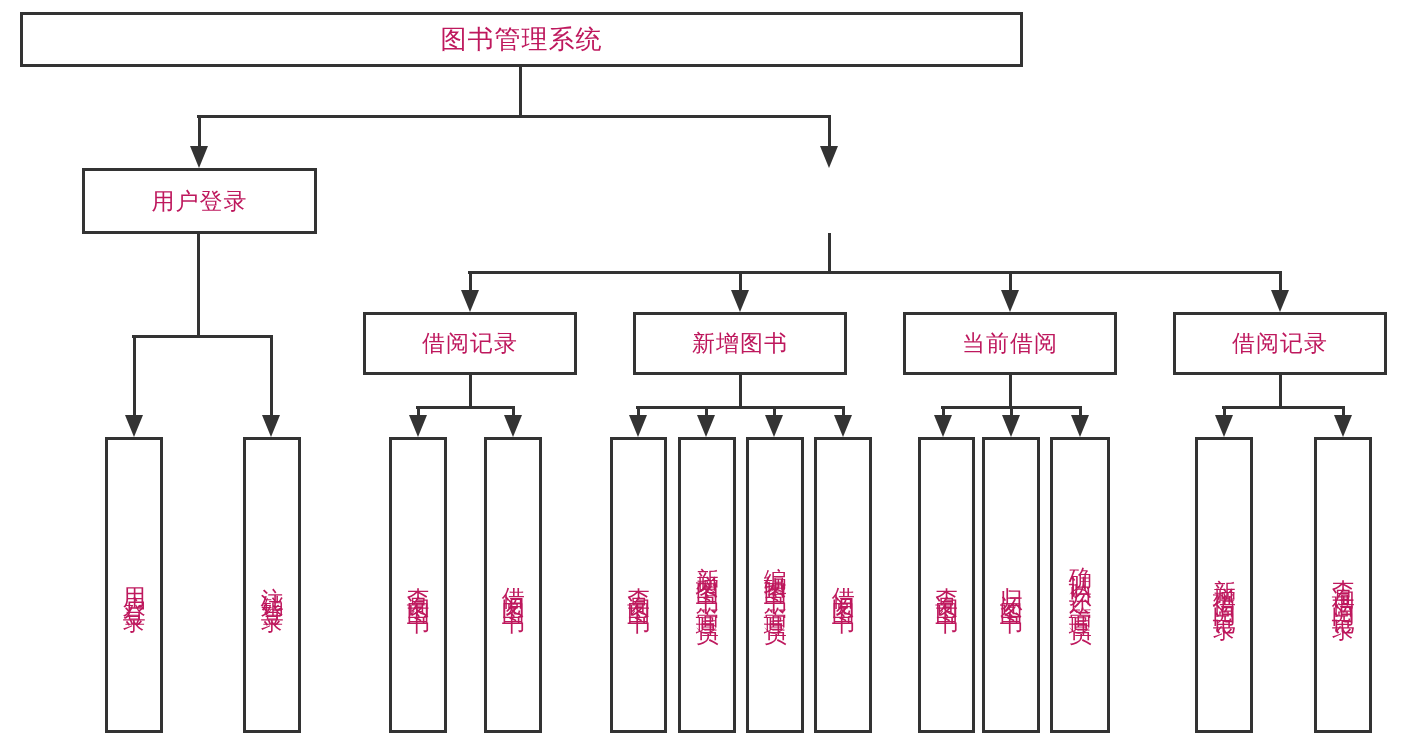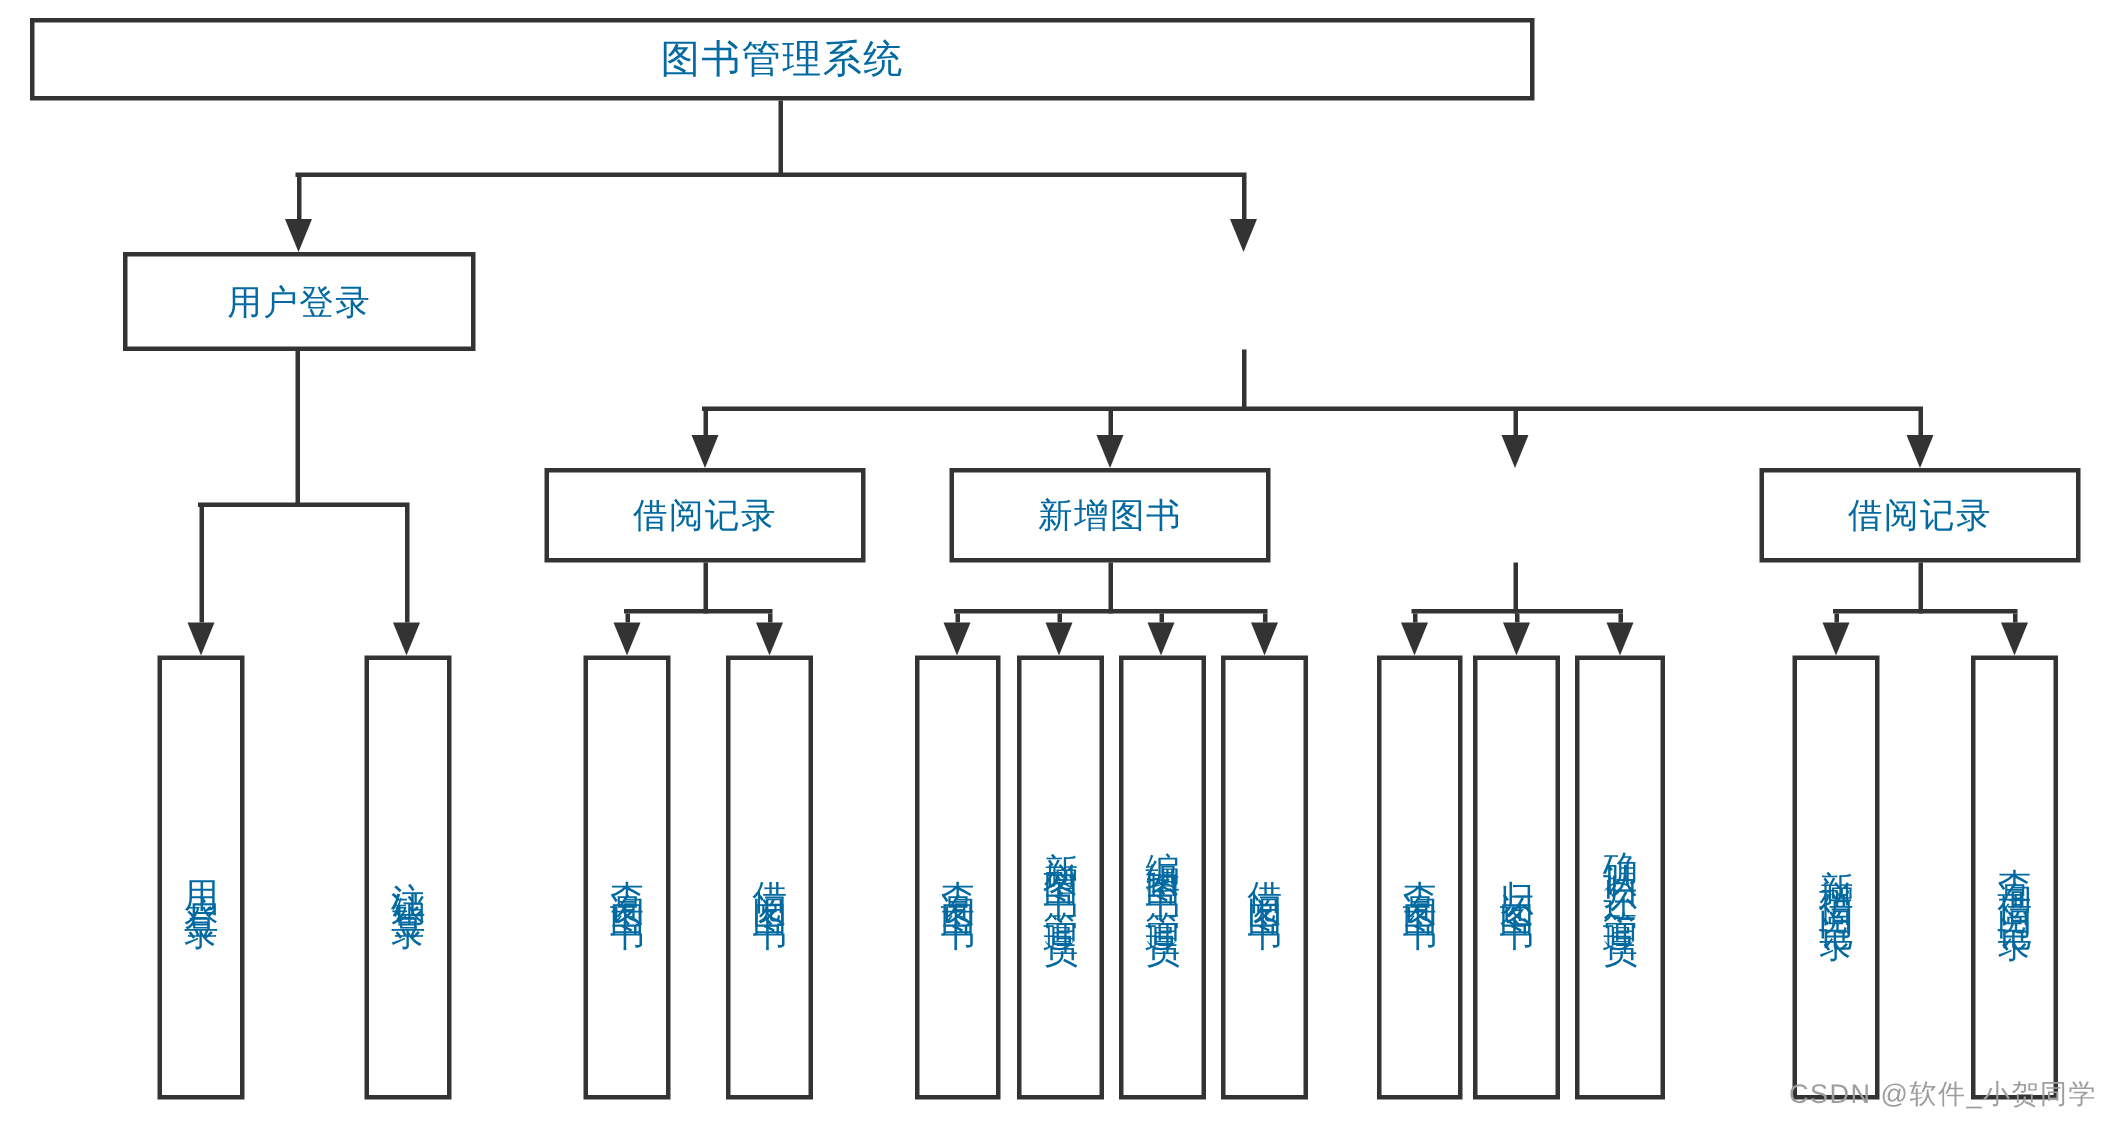--- a/index.html
+++ b/index.html
@@ -16,21 +16,21 @@
     overflow: hidden;
   }
   .box {
     position: absolute;
     box-sizing: border-box;
     border: 3px solid #333333;
     background: #ffffff;
     display: flex;
     align-items: center;
     justify-content: center;
-    color: #0369a1;
+    color: #be185d;
     font-size: 23px;
     letter-spacing: 1px;
     text-align: center;
     white-space: nowrap;
   }
   .box.root { font-size: 26px; }
   .vbox {
     writing-mode: vertical-rl;
     text-orientation: mixed;
     letter-spacing: 8px;
@@ -90,20 +90,21 @@
   <div class="arrowhead" style="left:461px; top:290px;"></div>
   <div class="vline" style="left:738.5px; top:274px; width:3px; height:16px;"></div>
   <div class="arrowhead" style="left:731px; top:290px;"></div>
   <div class="vline" style="left:1008.5px; top:274px; width:3px; height:16px;"></div>
   <div class="arrowhead" style="left:1001px; top:290px;"></div>
   <div class="vline" style="left:1278.5px; top:274px; width:3px; height:16px;"></div>
   <div class="arrowhead" style="left:1271px; top:290px;"></div>
 
   <div class="box" style="left:363px; top:312px; width:214px; height:63px;">借阅记录</div>
   <div class="box" style="left:633px; top:312px; width:214px; height:63px;">新增图书</div>
+  <div class="box" style="left:903px; top:312px; width:214px; height:63px;">当前借阅</div>
   <div class="box" style="left:1173px; top:312px; width:214px; height:63px;">借阅记录</div>
 
   <div class="vline" style="left:468.5px; top:375px; width:3px; height:34px;"></div>
   <div class="hline" style="left:416px; top:406px; width:99px; height:3px;"></div>
   <div class="vline" style="left:416.5px; top:409px; width:3px; height:6px;"></div>
   <div class="arrowhead" style="left:409px; top:415px;"></div>
   <div class="vline" style="left:511.5px; top:409px; width:3px; height:6px;"></div>
   <div class="arrowhead" style="left:504px; top:415px;"></div>
 
   <div class="vline" style="left:738.5px; top:375px; width:3px; height:34px;"></div>
@@ -144,14 +145,13 @@
   <div class="box vbox" style="left:746px; top:437px; width:58px; height:296px;">编辑图书（管理员）</div>
   <div class="box vbox" style="left:814px; top:437px; width:58px; height:296px;">借阅图书</div>
 
   <div class="box vbox" style="left:918px; top:437px; width:57px; height:296px;">查询图书</div>
   <div class="box vbox" style="left:982px; top:437px; width:58px; height:296px;">归还图书</div>
   <div class="box vbox" style="left:1050px; top:437px; width:60px; height:296px;">确认归还（管理员）</div>
 
   <div class="box vbox" style="left:1195px; top:437px; width:58px; height:296px;">新增借阅记录</div>
   <div class="box vbox" style="left:1314px; top:437px; width:58px; height:296px;">查询借阅记录</div>
 
-  <div class="watermark">CSDN @软件_小贺同学</div>
 </div>
 
 </body></html>

